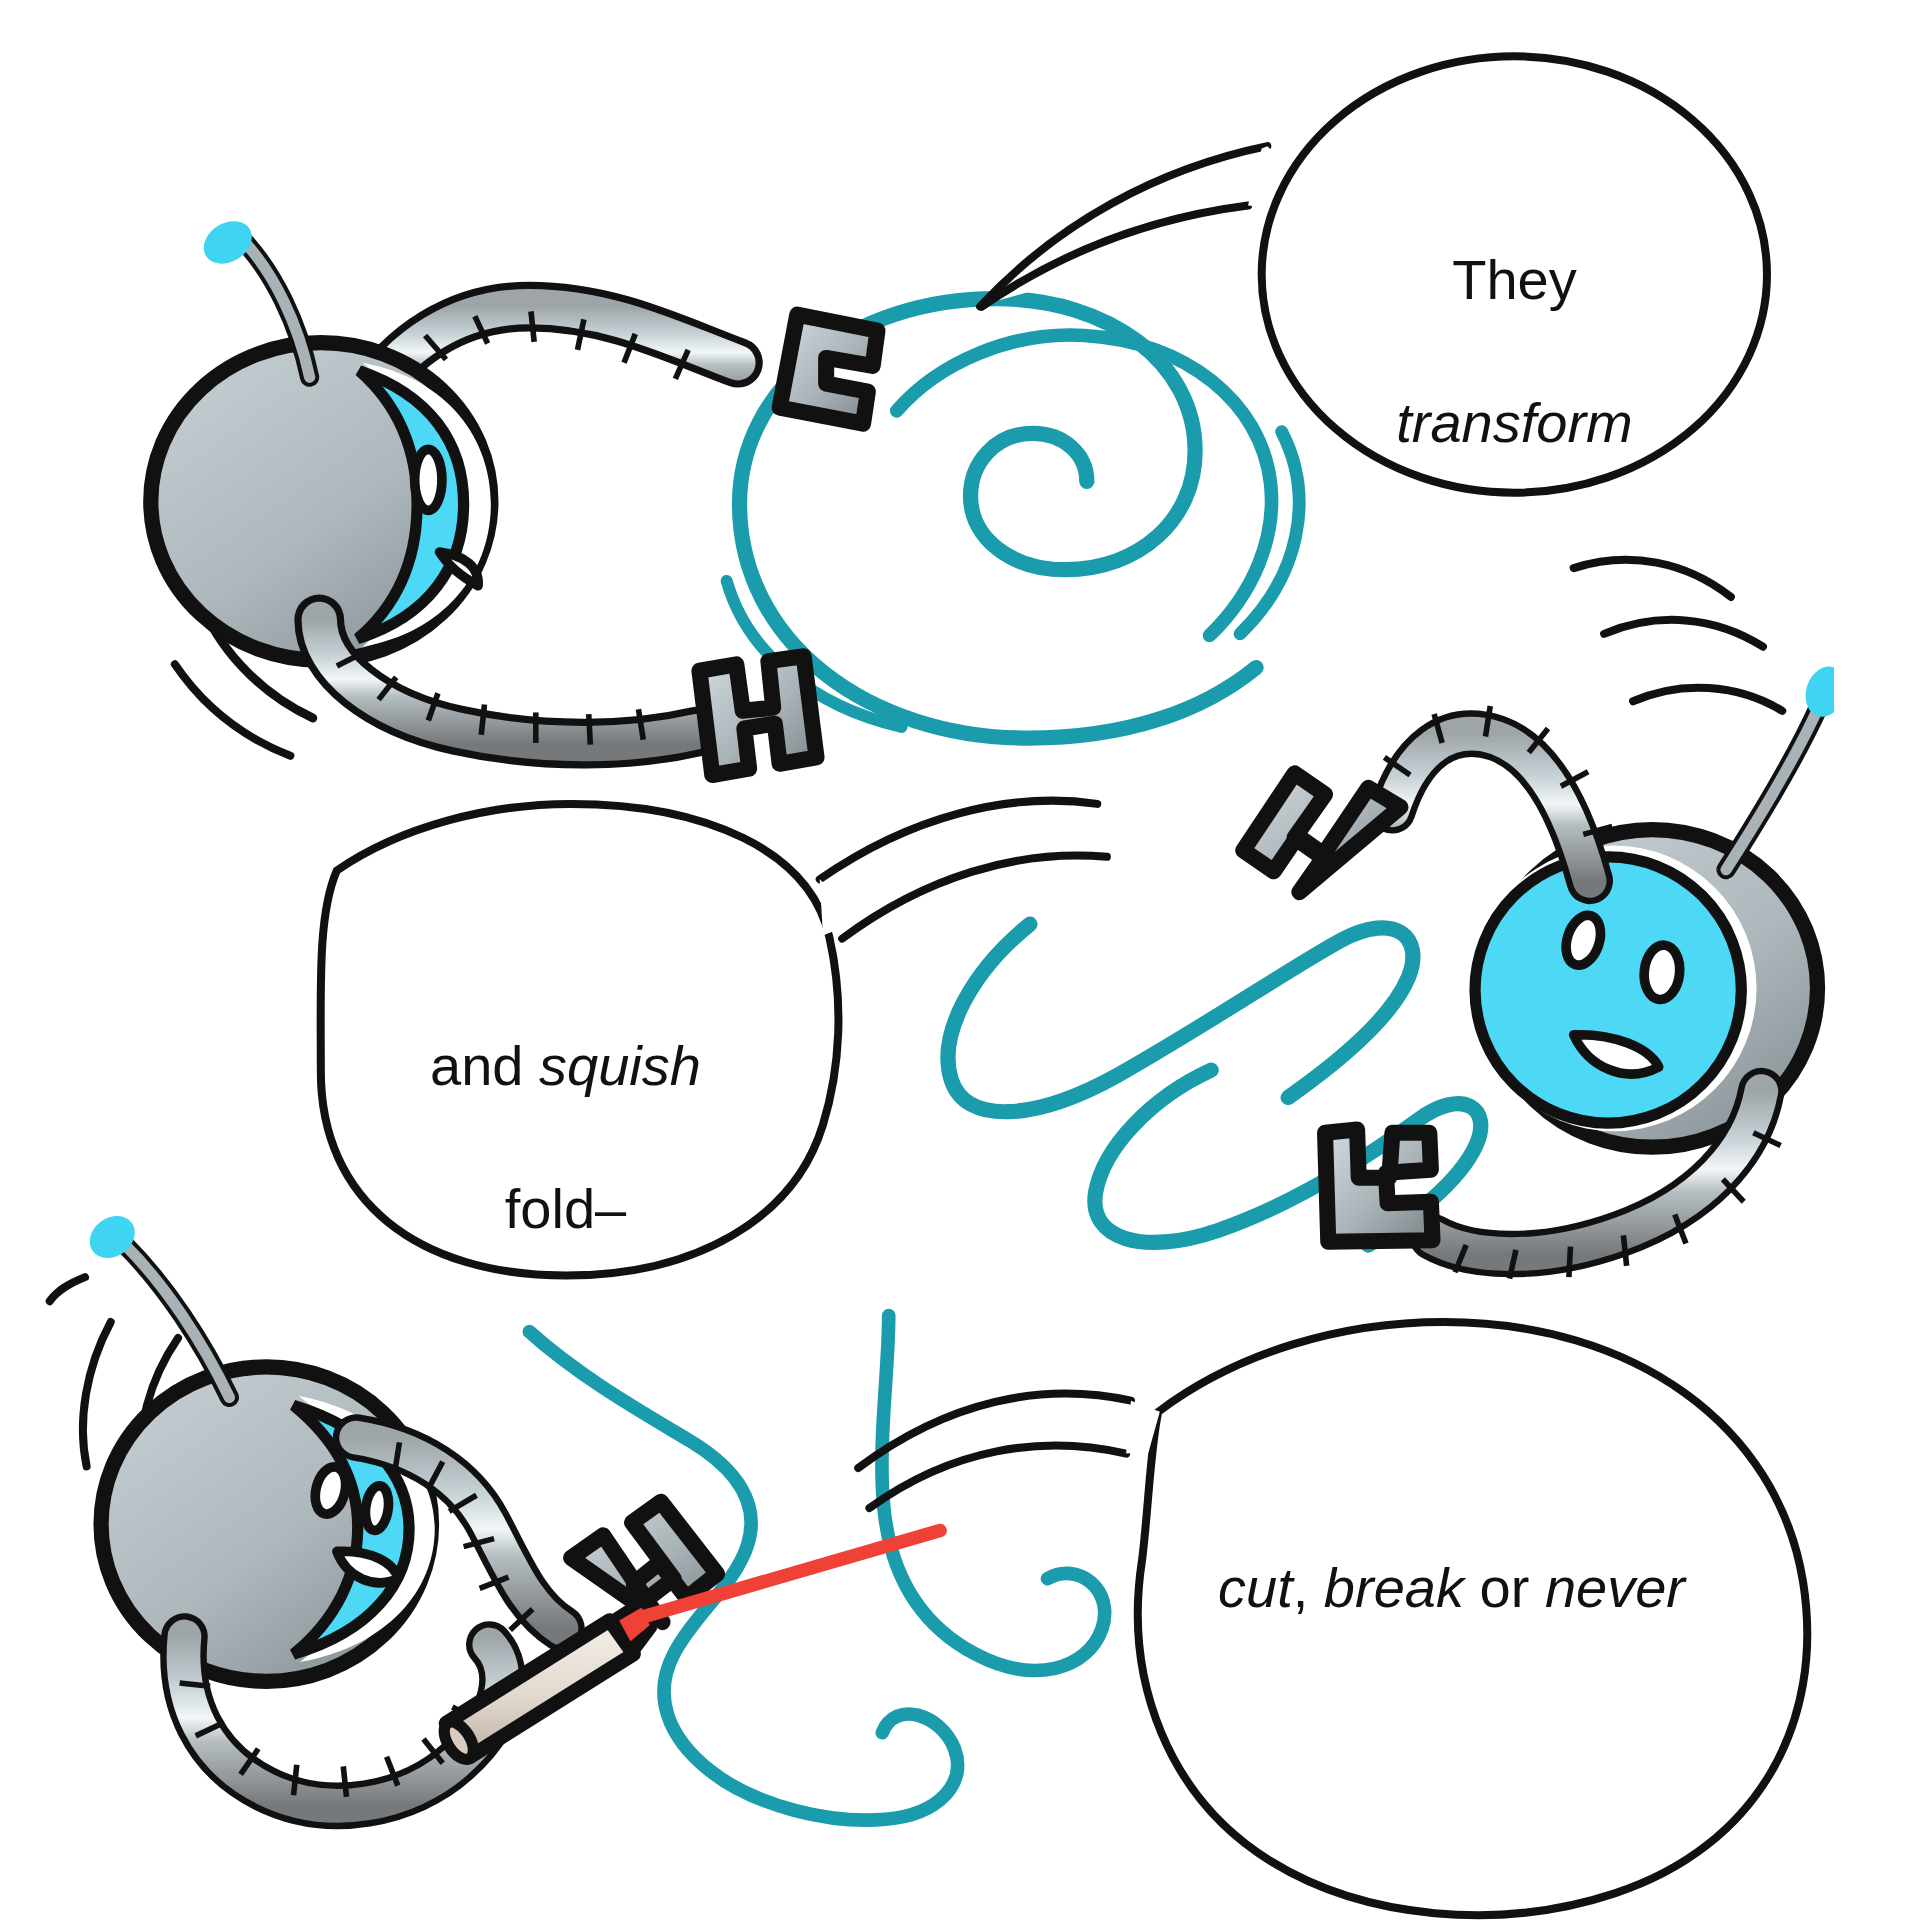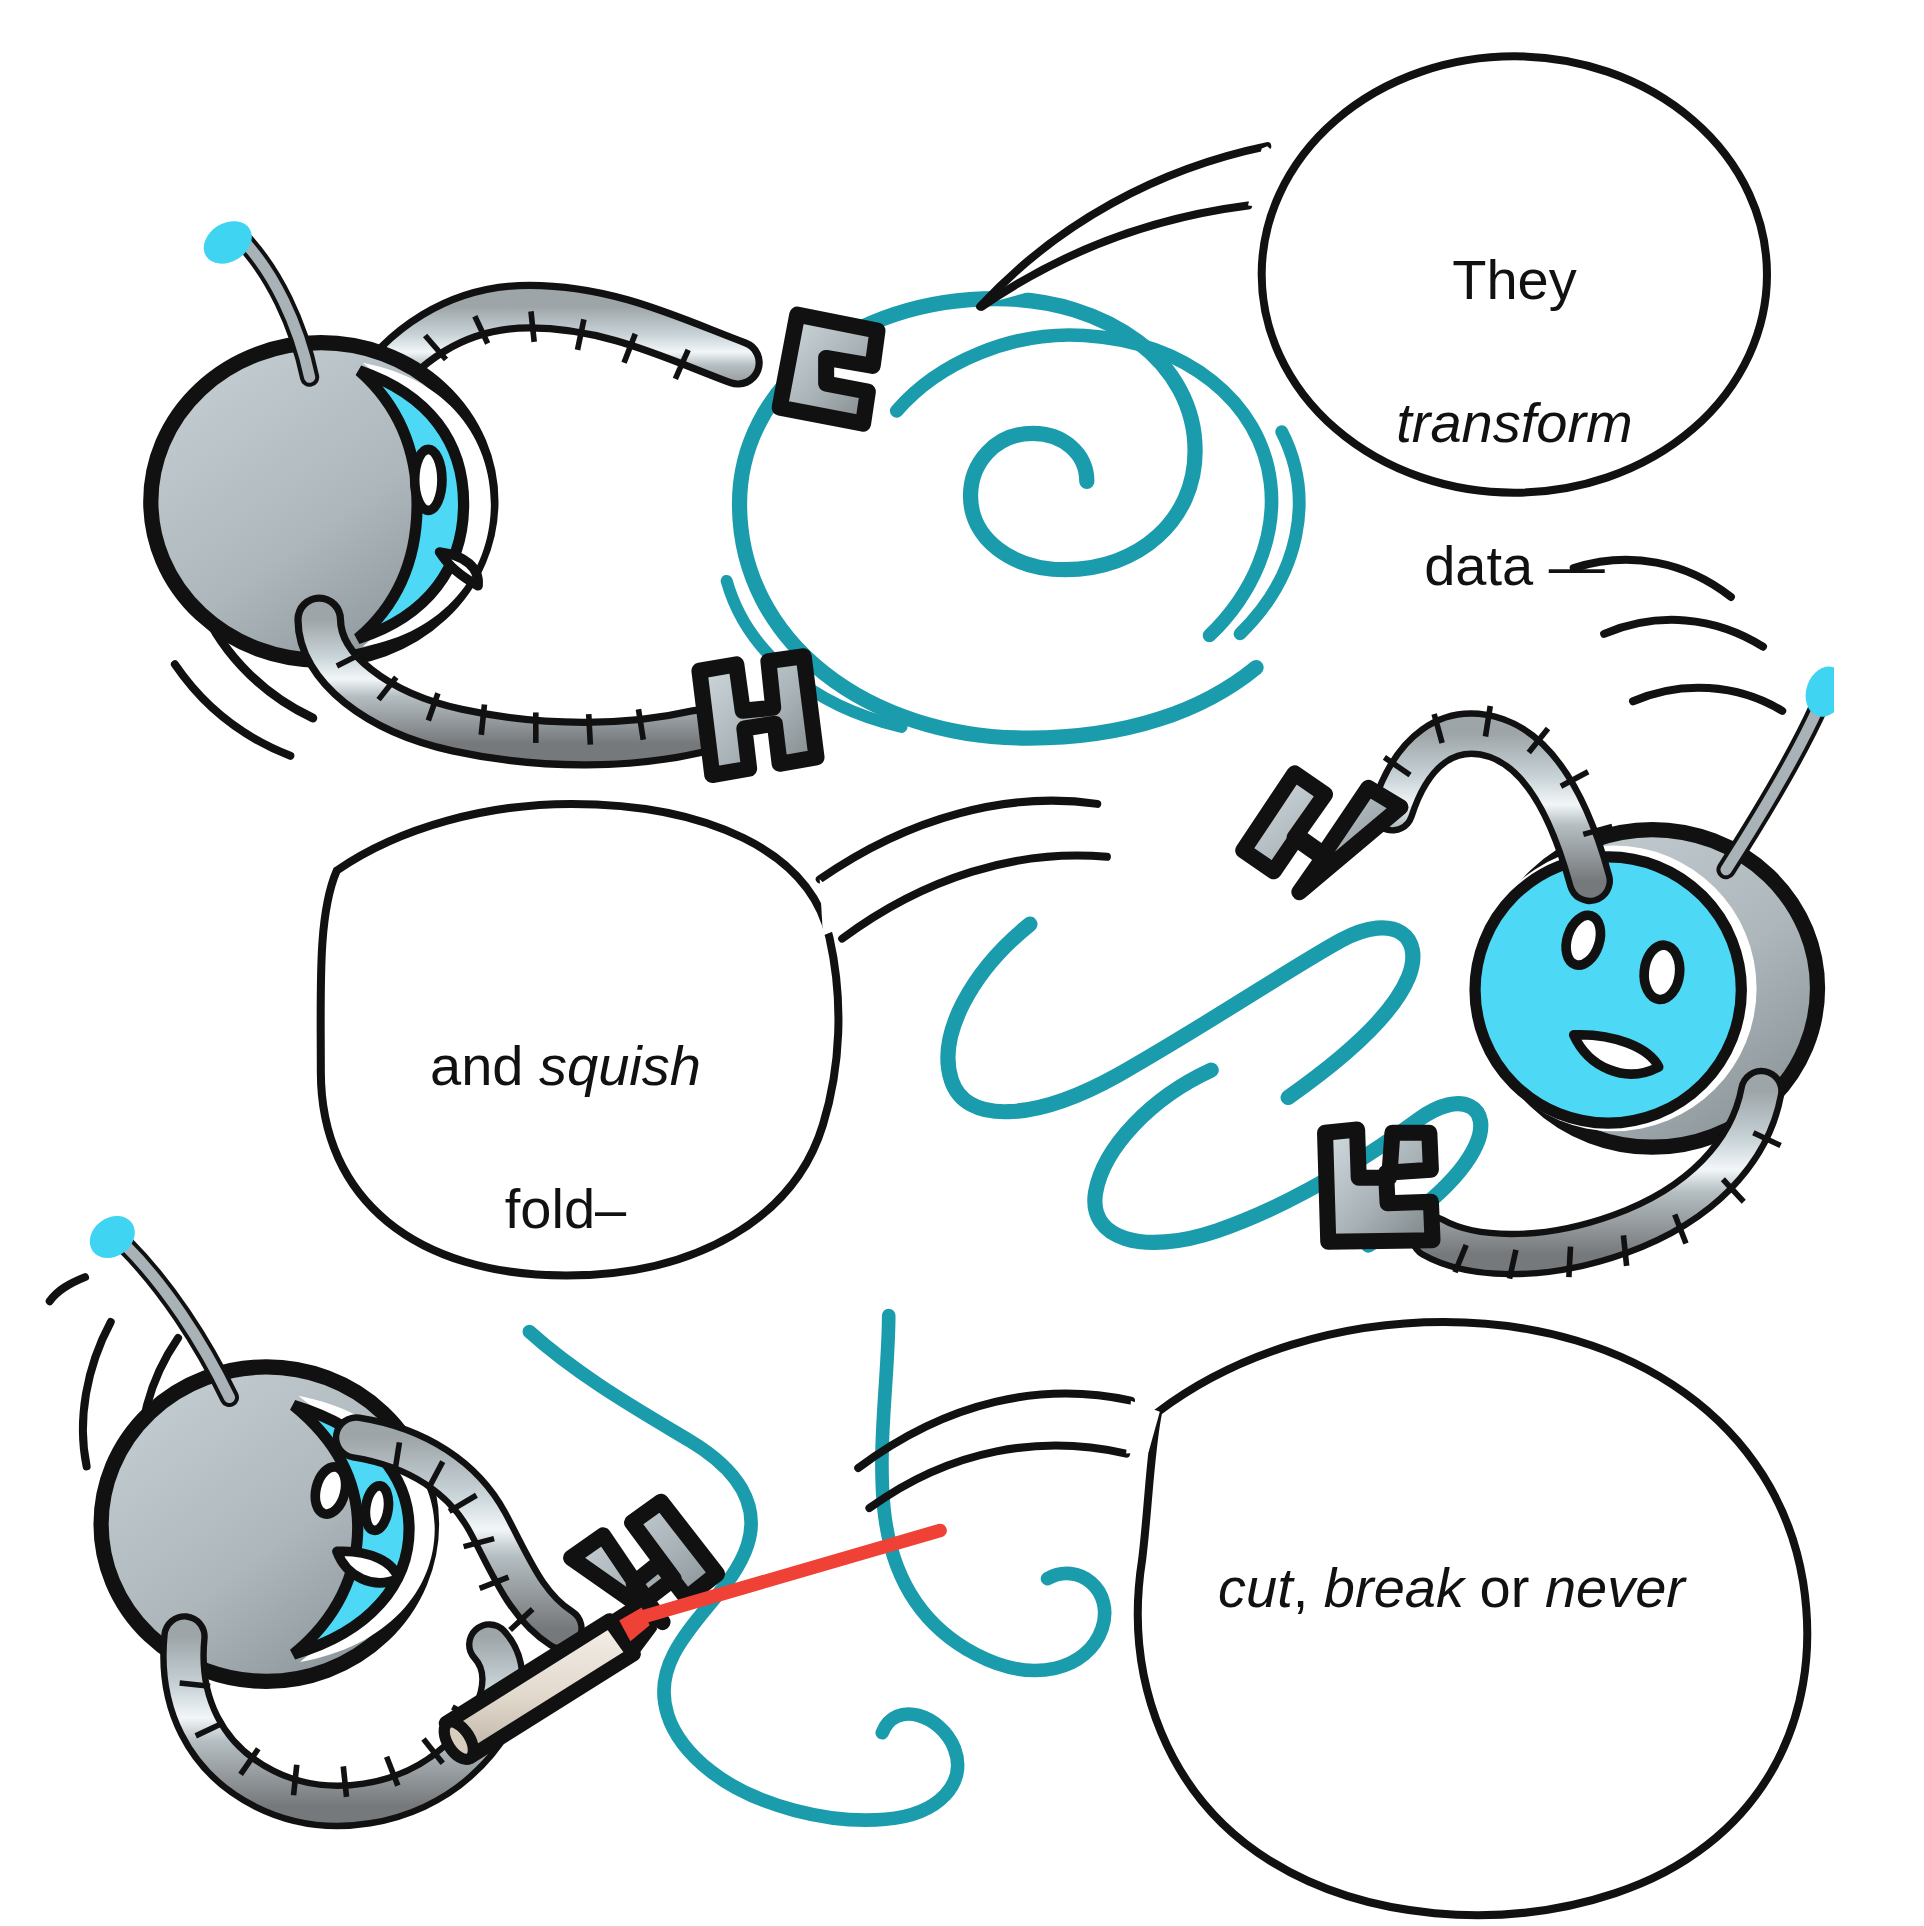--- a/index.html
+++ b/index.html
@@ -408,21 +408,20 @@
                C 1458 2242, 1400 2096, 1424 1944
                C 1432 1878, 1434 1808, 1444 1760 Z" fill="#FFFFFF" stroke="#111111" stroke-width="10"></path>
 
       <path d="M 1410 1746 L 1446 1760 L 1432 1810 L 1404 1812 Z" fill="#FFFFFF" stroke="none"></path>
     </g>
   </svg>
 
   <div id="bubble1-text" class="bubble-text">
     <div>They</div>
     <div><em>transform</em></div>
-    <div>data —</div>
   </div>
 
   <div id="bubble2-text" class="bubble-text">
     <div>and <em>squish</em></div>
     <div>fold–</div>
   </div>
 
   <div id="bubble3-text" class="bubble-text">
     <div><em>cut</em>, <em>break</em> or <em>never</em></div>
     

